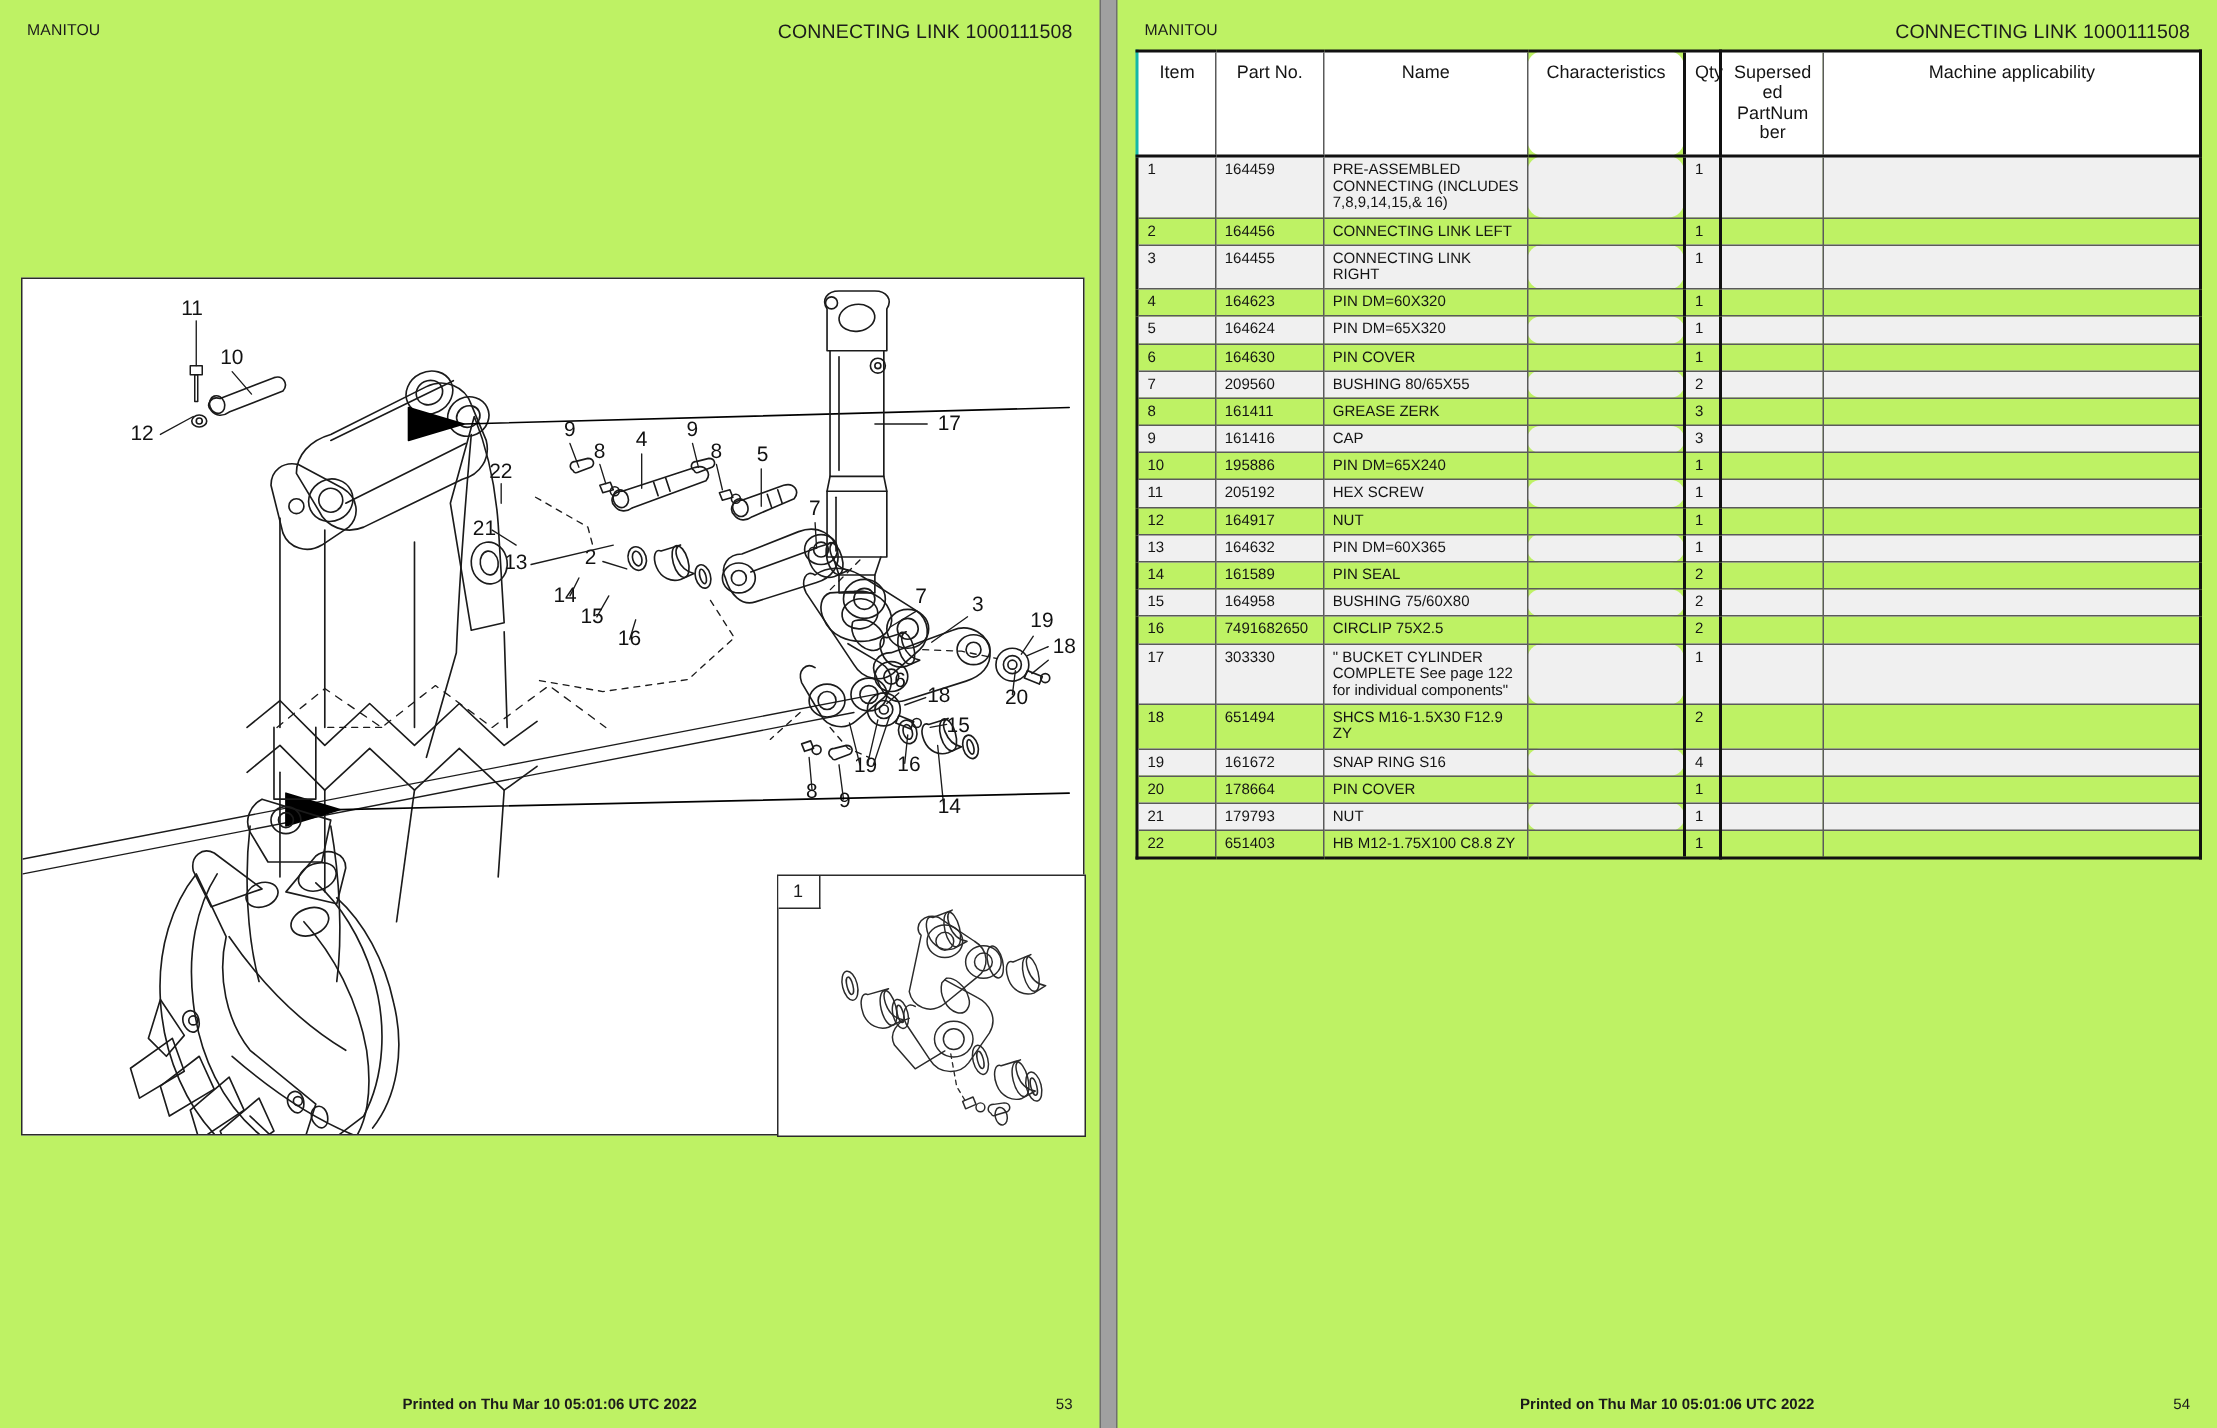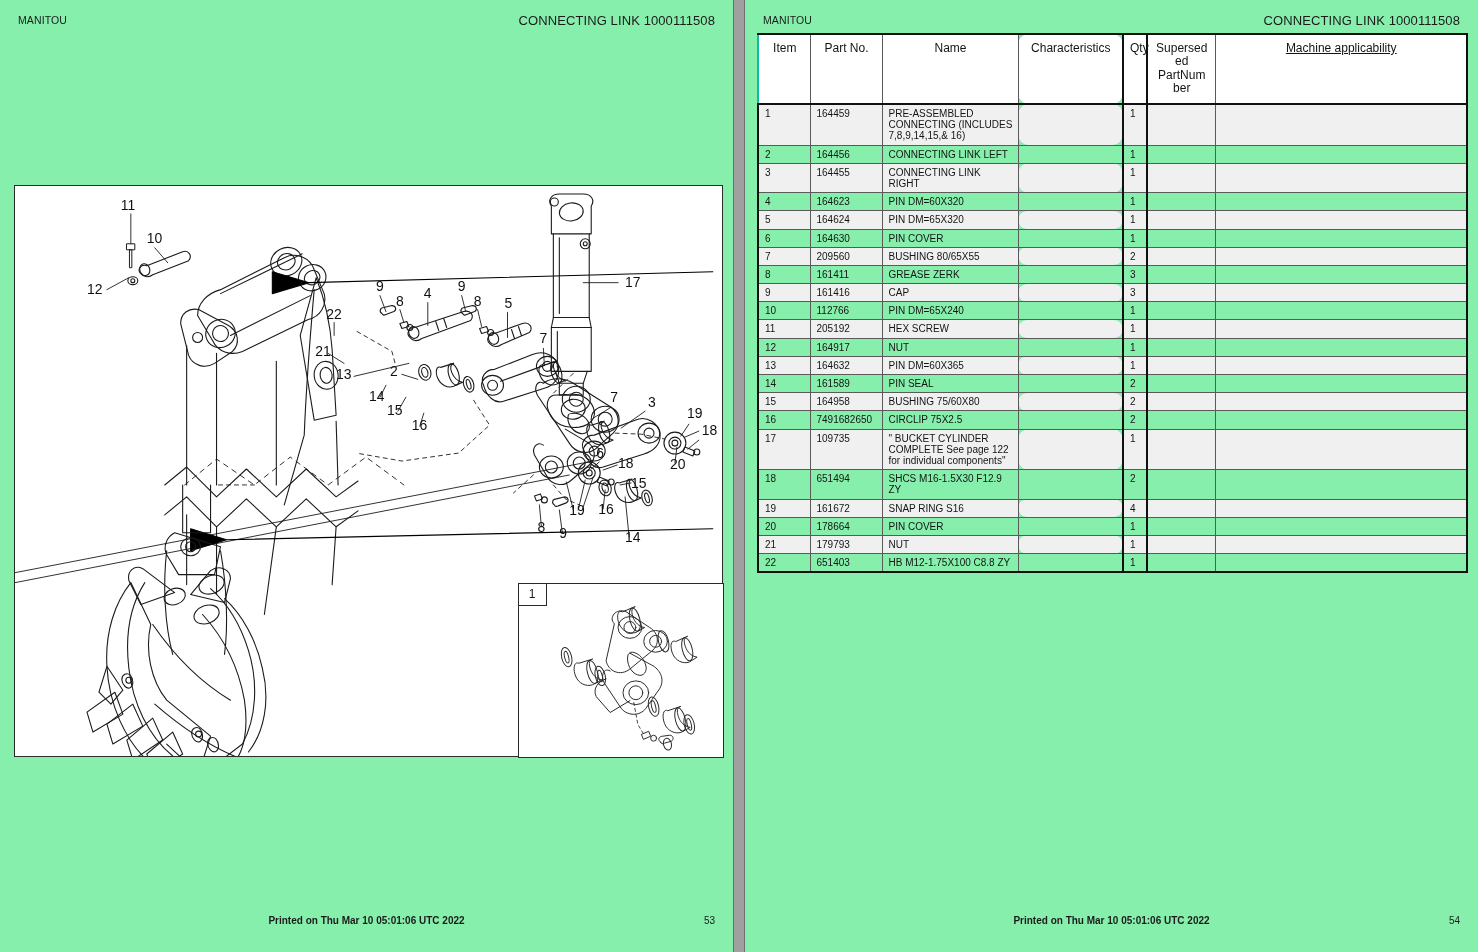--- a/index.html
+++ b/index.html
@@ -13,21 +13,21 @@
   }
   .viewer {
     position: relative;
     width: 1478px; height: 952px;
     background: #a0a0a0;
     display: flex;
     flex-direction: row;
   }
   .page {
     position: relative;
-    background: #86efac;
+    background: #bef264;
     height: 952px;
     overflow: hidden;
     box-shadow: 0 0 0 1px #6f6f6f;
   }
   .page-left  { width: 733px; margin-right: 6px; }
   .page-right { width: 733px; margin-left: 6px; }
 
   
   .pg-head {
     position: absolute;
@@ -40,21 +40,21 @@
     font-size: 10.5px;
     color: #1b1b1b;
     letter-spacing: .1px;
   }
   .pg-head .brand { font-size: 10.5px; }
   .pg-head .docid { font-size: 13px; }
 
   
   .pg-foot {
     position: absolute;
-    left: 0; right: 0; bottom: 26px;
+    left: 0; right: 0; bottom: 10px;
     padding: 0 18px;
     display: flex;
     align-items: center;
     font-size: 10px;
     color: #1b1b1b;
   }
   .pg-foot .printed {
     position: absolute;
     left: 0; right: 0;
     text-align: center;
@@ -137,21 +137,21 @@
   table.parts tbody td.c-mach { border-right: 2px solid #111; }
   table.parts tbody td.c-qty  { border-left: 2px solid #111; border-right: 2px solid #111; }
   table.parts tbody tr:last-child td { border-bottom: 2px solid #111; }
 
   .c-item { width: 52px; }
   .c-part { width: 72px; }
   .c-name { width: 136px; }
   .c-char { width: 105px; border-radius: 11px; }
   .c-qty  { width: 24px; }
   .c-sup  { width: 68px; }
-  .c-mach { width: 252px; text-decoration: underline; }
+  .c-mach { width: 252px; }
 </style>
 </head>
 <body>
 
 <div class="viewer">
 
   <div class="page page-left">
 
     <div class="pg-head">
       <span class="brand">MANITOU</span>
@@ -601,21 +601,21 @@
               <td class="c-item">9</td>
               <td class="c-part">161416</td>
               <td class="c-name">CAP</td>
               <td class="c-char"></td>
               <td class="c-qty">3</td>
               <td class="c-sup"></td>
               <td class="c-mach"></td>
             </tr>
             <tr>
               <td class="c-item">10</td>
-              <td class="c-part">112766</td>
+              <td class="c-part">195886</td>
               <td class="c-name">PIN DM=65X240</td>
               <td class="c-char"></td>
               <td class="c-qty">1</td>
               <td class="c-sup"></td>
               <td class="c-mach"></td>
             </tr>
             <tr class="alt">
               <td class="c-item">11</td>
               <td class="c-part">205192</td>
               <td class="c-name">HEX SCREW</td>
@@ -664,21 +664,21 @@
               <td class="c-item">16</td>
               <td class="c-part">7491682650</td>
               <td class="c-name">CIRCLIP 75X2.5</td>
               <td class="c-char"></td>
               <td class="c-qty">2</td>
               <td class="c-sup"></td>
               <td class="c-mach"></td>
             </tr>
             <tr class="alt">
               <td class="c-item">17</td>
-              <td class="c-part">109735</td>
+              <td class="c-part">303330</td>
               <td class="c-name">" BUCKET CYLINDER COMPLETE   See page 122 for individual components"</td>
               <td class="c-char"></td>
               <td class="c-qty">1</td>
               <td class="c-sup"></td>
               <td class="c-mach"></td>
             </tr>
             <tr>
               <td class="c-item">18</td>
               <td class="c-part">651494</td>
               <td class="c-name">SHCS M16-1.5X30 F12.9 ZY</td>

